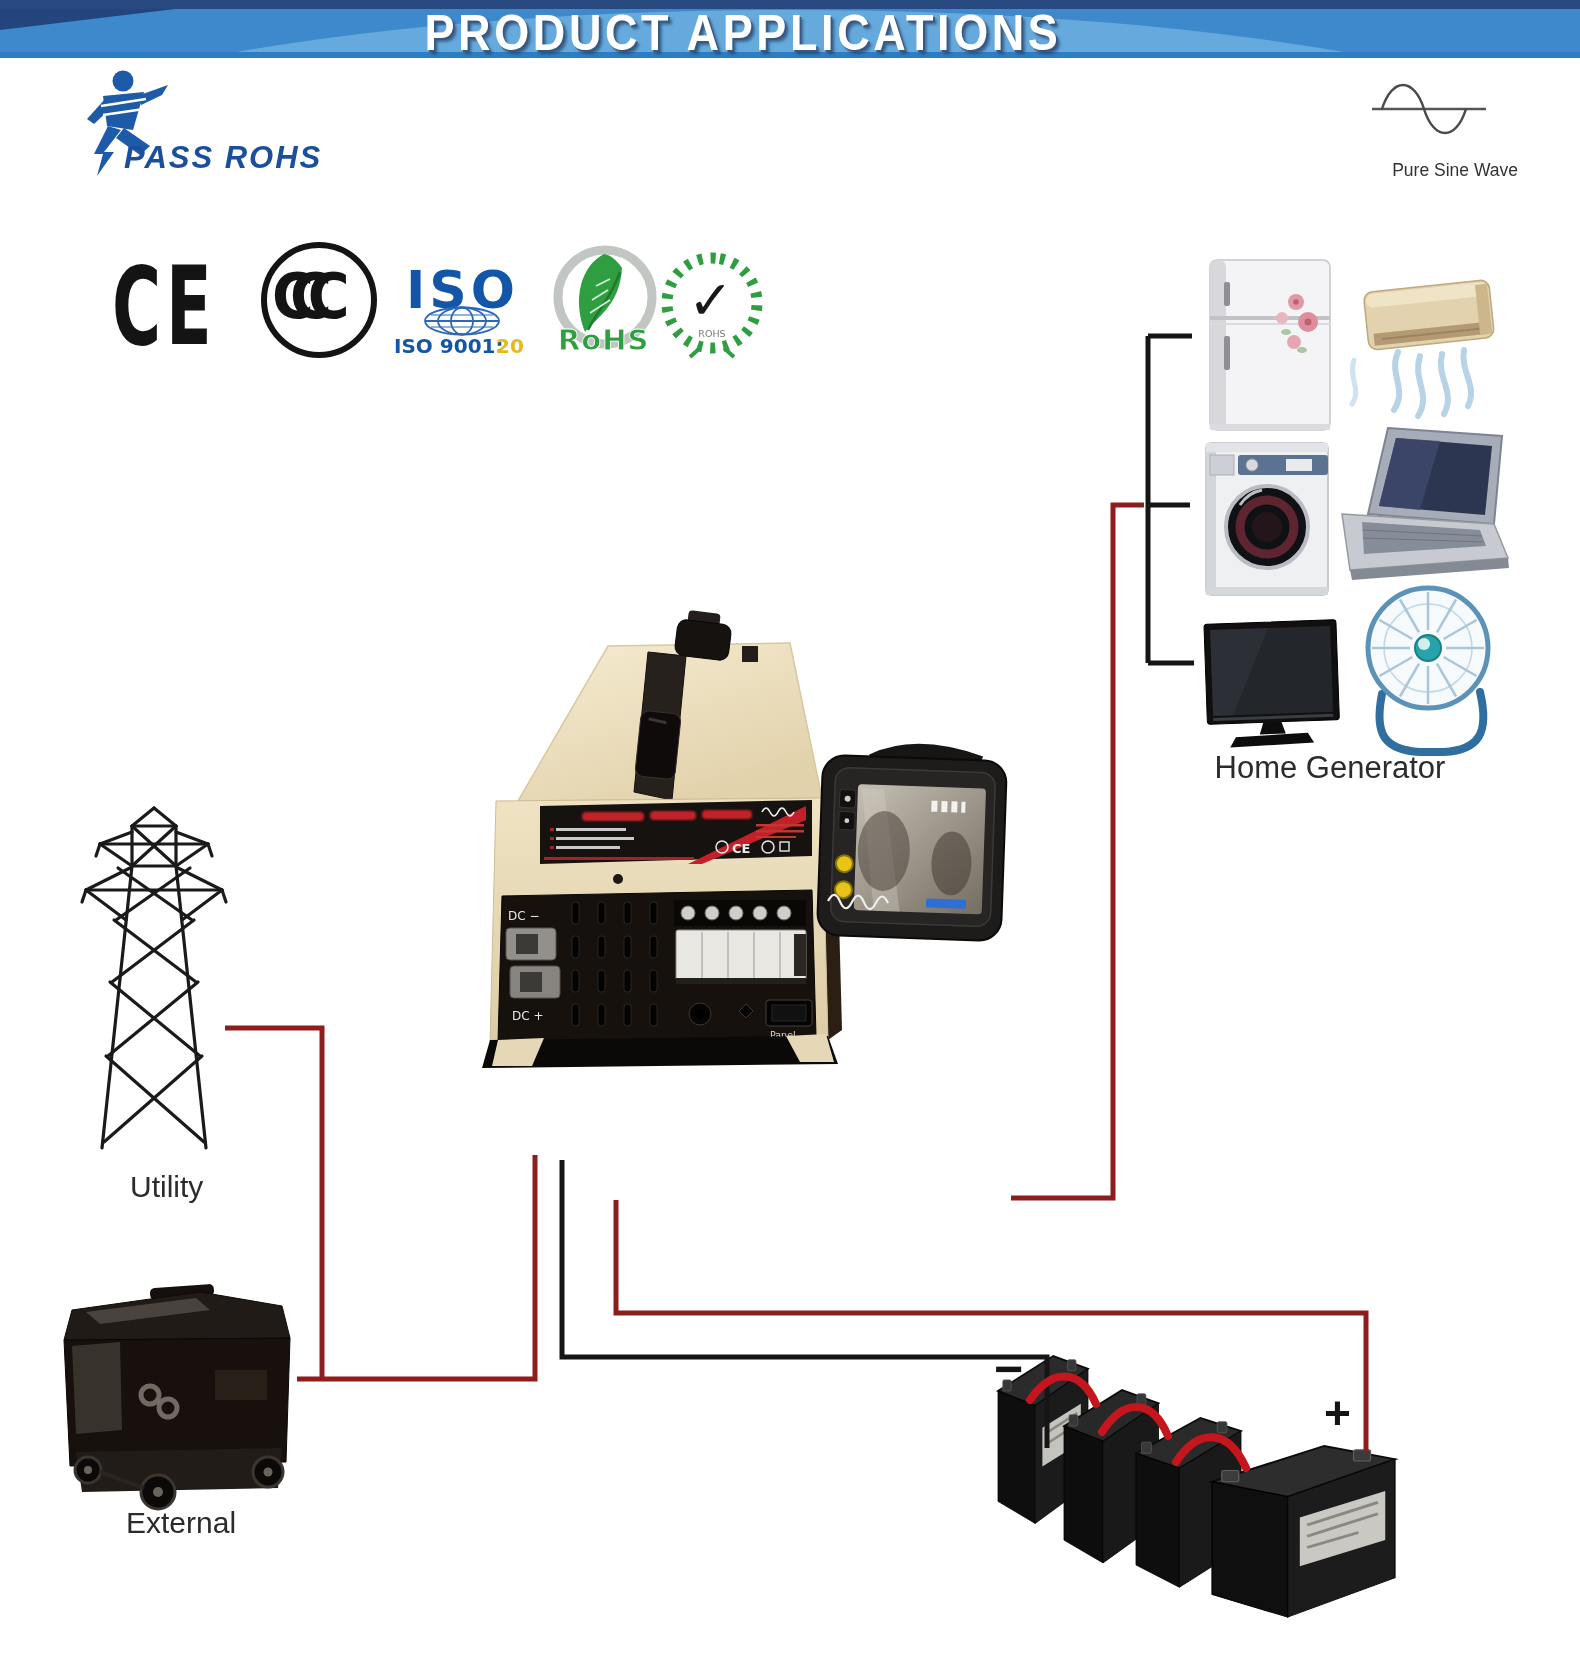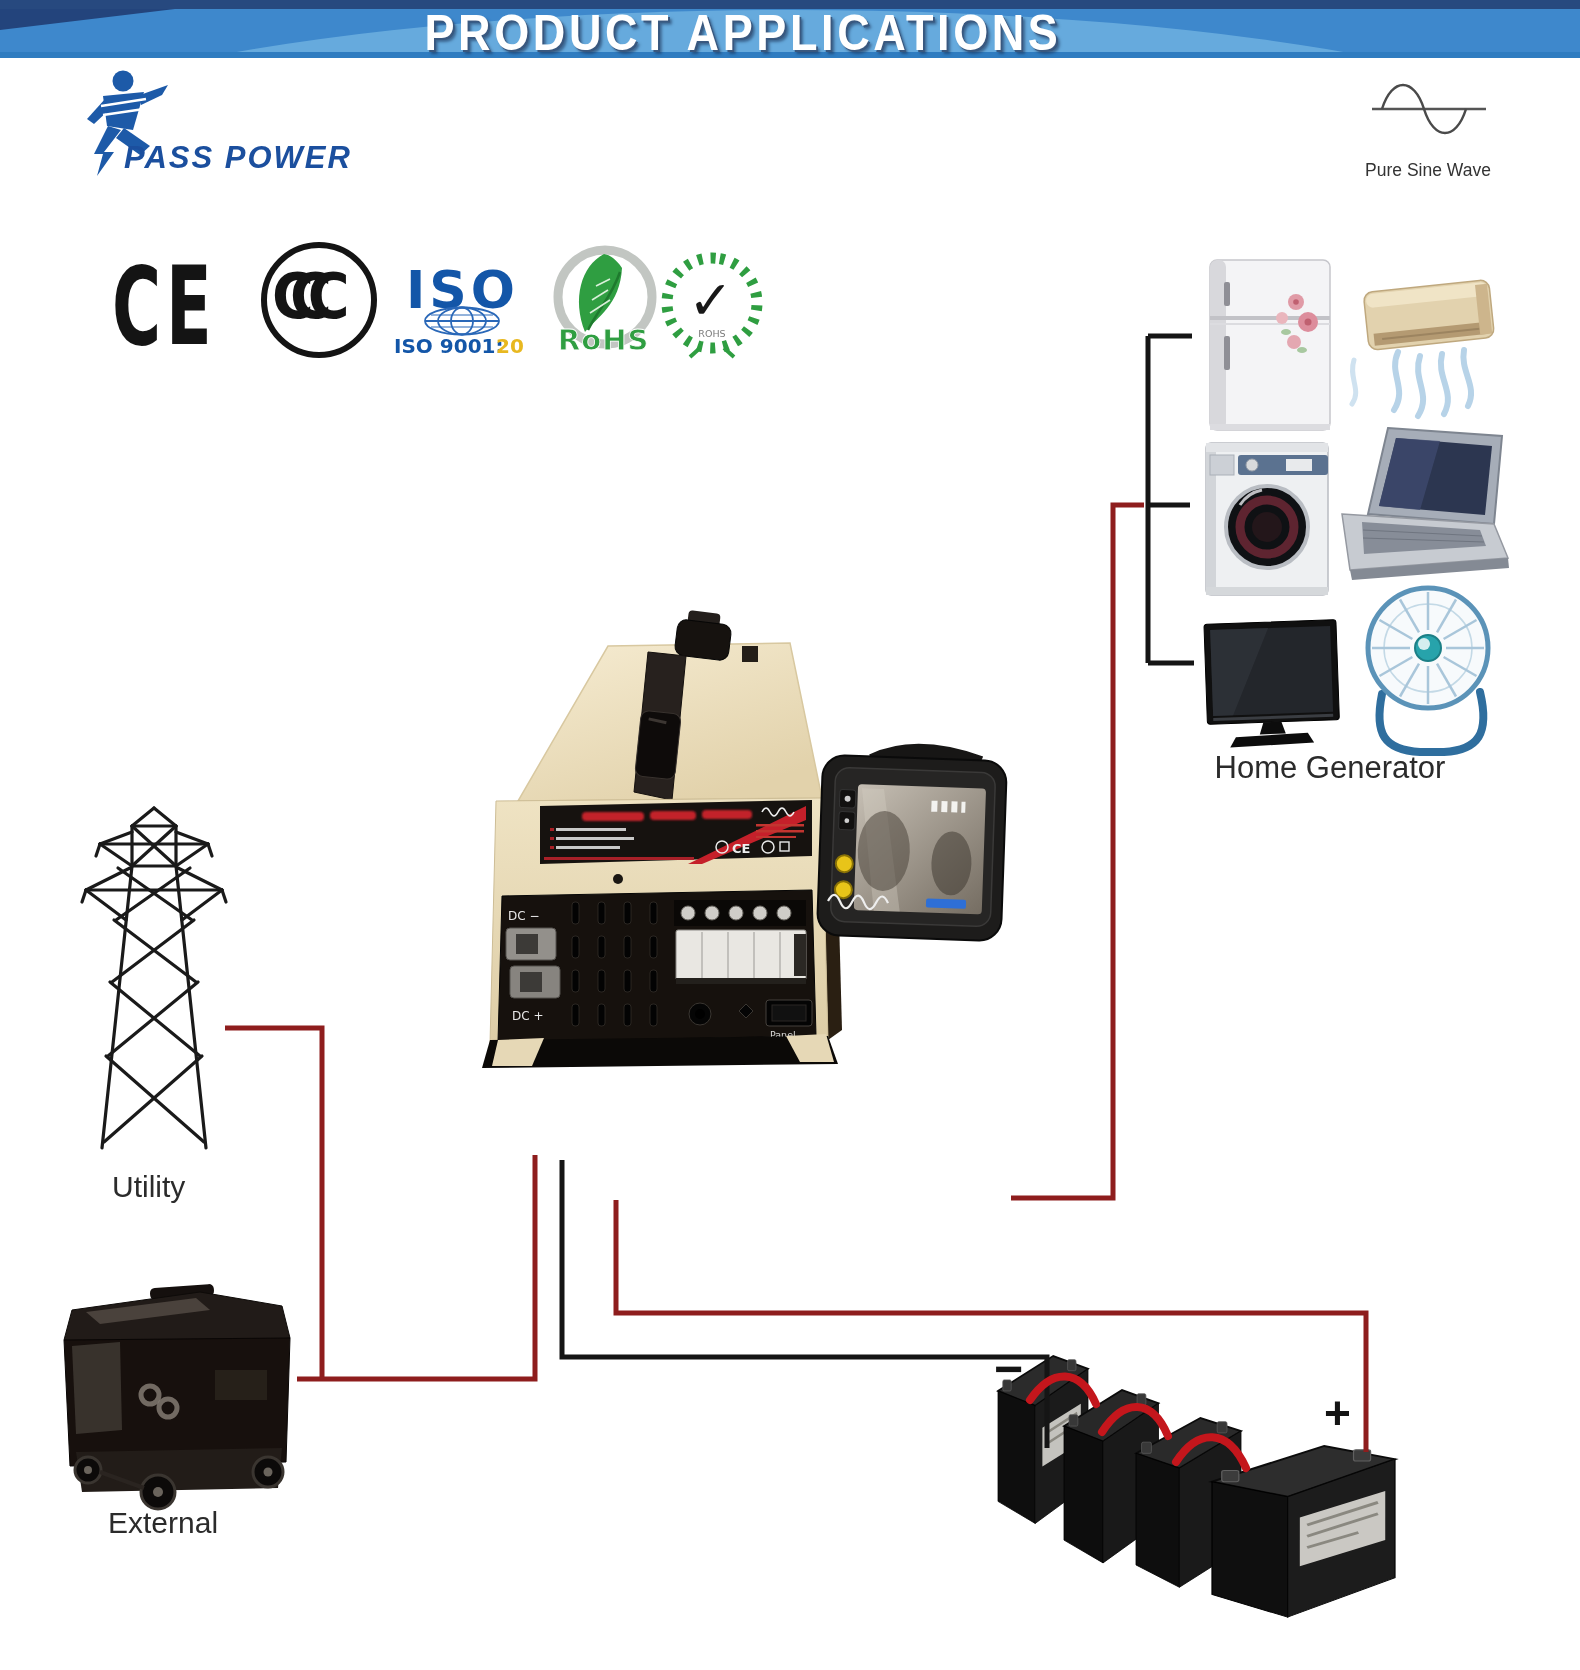--- a/index.html
+++ b/index.html
@@ -10,23 +10,23 @@
   .banner-title{
     position:absolute;left:353px;top:4px;width:780px;text-align:center;
     font-size:50px;font-weight:800;color:#ffffff;letter-spacing:4px;white-space:nowrap;
     transform:scaleX(0.9);transform-origin:center;
     text-shadow:2px 2px 0 #39587f, 4px 4px 3px rgba(25,45,80,.55);
   }
   .brand-text{
     position:absolute;left:124px;top:140px;font-size:31px;font-weight:bold;font-style:italic;
     color:#1b4f9e;letter-spacing:2px;white-space:nowrap;
   }
-  .sine-label{position:absolute;left:1338px;top:160px;width:180px;text-align:center;
+  .sine-label{position:absolute;left:1338px;top:160px;width:180px;text-align:right;
     font-size:17.5px;color:#333;}
-  .node-label{position:absolute;color:#2b2b2b;font-size:30px;}
+  .node-label{position:absolute;color:#2b2b2b;font-size:30px;margin-left:18px;}
   .ha-label{position:absolute;left:1190px;top:750px;width:280px;text-align:center;
     font-size:31px;color:#2b2b2b;}
   .bat-label{position:absolute;left:1038px;top:1564px;width:270px;text-align:center;
     font-size:30px;color:#4a453f;line-height:37px;}
   .bat-minus{position:absolute;left:994px;top:1340px;font-size:50px;font-weight:bold;color:#141414;}
   .bat-plus{position:absolute;left:1324px;top:1386px;font-size:46px;font-weight:bold;color:#141414;}
 </style>
 </head>
 <body>
 
@@ -456,21 +456,21 @@
       </g>
     </g>
 
     <g fill="none" stroke="#C4161C" stroke-width="8" stroke-linecap="round">
       <path d="M1030,1400 C1052,1368 1080,1368 1096,1404"></path>
       <path d="M1102,1432 C1124,1398 1152,1398 1168,1436"></path>
       <path d="M1176,1462 C1198,1428 1228,1428 1246,1468"></path>
     </g>
   </svg>
 
-  <div class="brand-text">PASS POWER</div>
+  <div class="brand-text">PASS ROHS</div>
   <div class="sine-label">Pure Sine Wave</div>
 
   <div class="node-label" style="left:112px;top:1170px;">Utility</div>
   <div class="node-label" style="left:108px;top:1506px;">External</div>
   <div class="ha-label">Home Generator</div>
 
   <div class="bat-minus">−</div>
   <div class="bat-plus">+</div>
 
 

